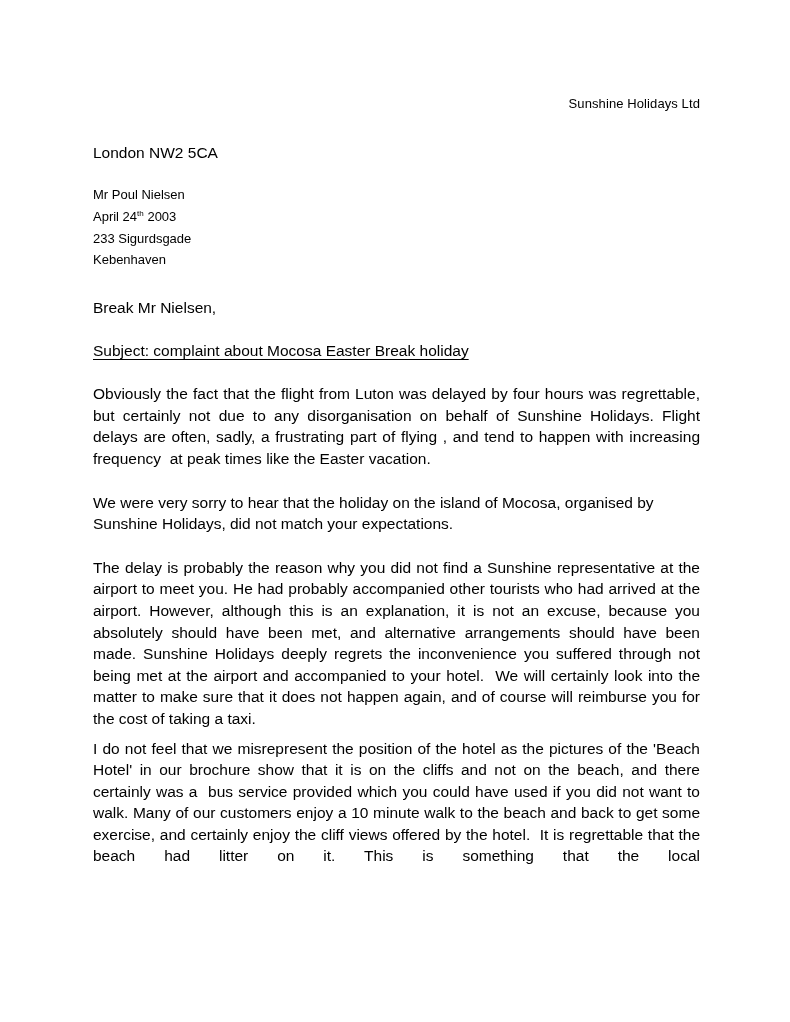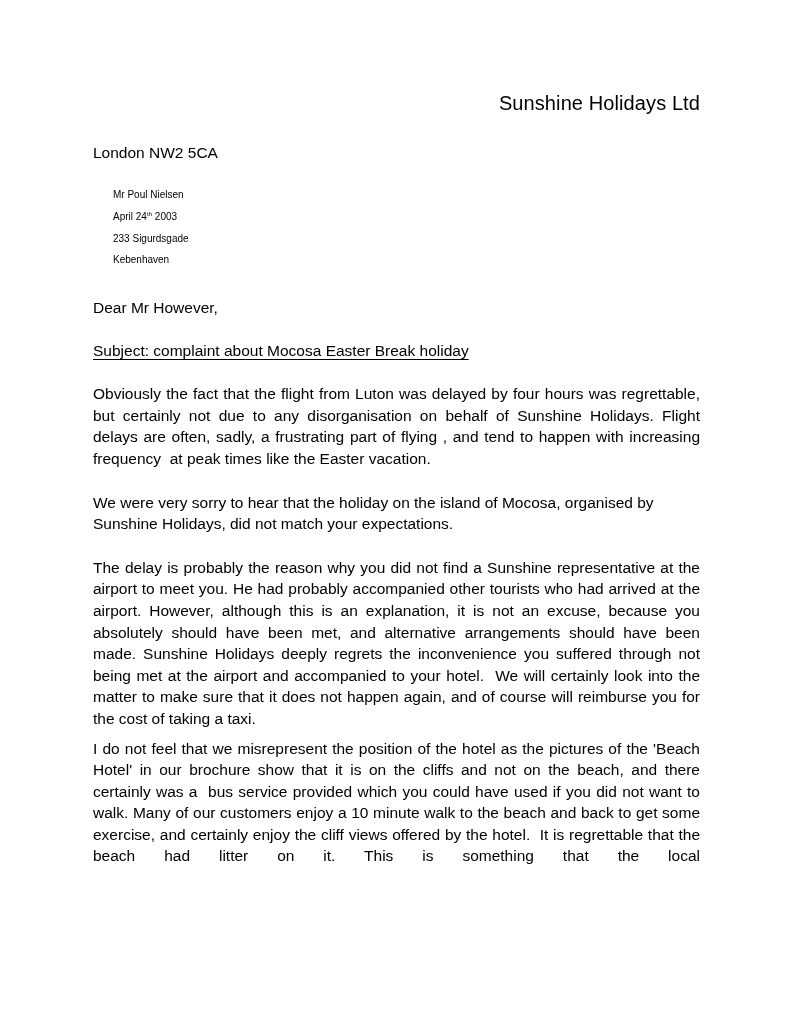--- a/index.html
+++ b/index.html
@@ -21,41 +21,40 @@
     background: #ffffff;
   }
   .content {
     position: absolute;
     left: 93px;
     top: 0;
     width: 607px;
   }
   .letterhead {
     text-align: right;
-    font-size: 20px;
+    font-size: 13px;
     line-height: 21px;
     padding-top: 93px;
     letter-spacing: 0.1px;
   }
   .sender-block {
     margin-top: 28px;
     font-size: 15.5px;
     line-height: 21px;
   }
   .sender-line {
     margin-bottom: 22px;
   }
   .sender-line:last-child {
     margin-bottom: 0;
   }
   .recipient-block {
     margin-top: 21px;
-    font-size: 10px;
+    font-size: 13px;
     line-height: 21.8px;
-    margin-left: 20px;
   }
   .recipient-line {
     white-space: pre;
   }
   sup {
     font-size: 0.62em;
     vertical-align: super;
     line-height: 0;
   }
   .salutation {
@@ -103,21 +102,21 @@
       <div class="sender-line">London NW2 5CA</div>
     </div>
 
     <div class="recipient-block">
       <div class="recipient-line">Mr Poul Nielsen</div>
       <div class="recipient-line"><span>April 24</span><sup>th</sup><span> 2003</span></div>
       <div class="recipient-line">233 Sigurdsgade</div>
       <div class="recipient-line">Kebenhaven</div>
     </div>
 
-    <div class="salutation">Dear Mr However,</div>
+    <div class="salutation">Break Mr Nielsen,</div>
 
     <div class="subject"><span>Subject: complaint about Mocosa Easter Break holiday</span></div>
 
     <div class="para justify">Obviously the fact that the flight from Luton was delayed by four hours was regrettable, but certainly not due to any disorganisation on behalf of Sunshine Holidays. Flight delays are often, sadly, a frustrating part of flying , and tend to happen with increasing frequency  at peak times like the Easter vacation.</div>
 
     <div class="para left">We were very sorry to hear that the holiday on the island of Mocosa, organised by Sunshine Holidays, did not match your expectations.</div>
 
     <div class="para justify">The delay is probably the reason why you did not find a Sunshine representative at the airport to meet you. He had probably accompanied other tourists who had arrived at the airport. However, although this is an explanation, it is not an excuse, because you absolutely should have been met, and alternative arrangements should have been made. Sunshine Holidays deeply regrets the inconvenience you suffered through not being met at the airport and accompanied to your hotel.  We will certainly look into the matter to make sure that it does not happen again, and of course will reimburse you for the cost of taking a taxi.</div>
 
     <div class="para para-truncated">I do not feel that we misrepresent the position of the hotel as the pictures of the 'Beach Hotel' in our brochure show that it is on the cliffs and not on the beach, and there certainly was a  bus service provided which you could have used if you did not want to walk. Many of our customers enjoy a 10 minute walk to the beach and back to get some exercise, and certainly enjoy the cliff views offered by the hotel.  It is regrettable that the beach had litter on it. This is something that the local</div>

